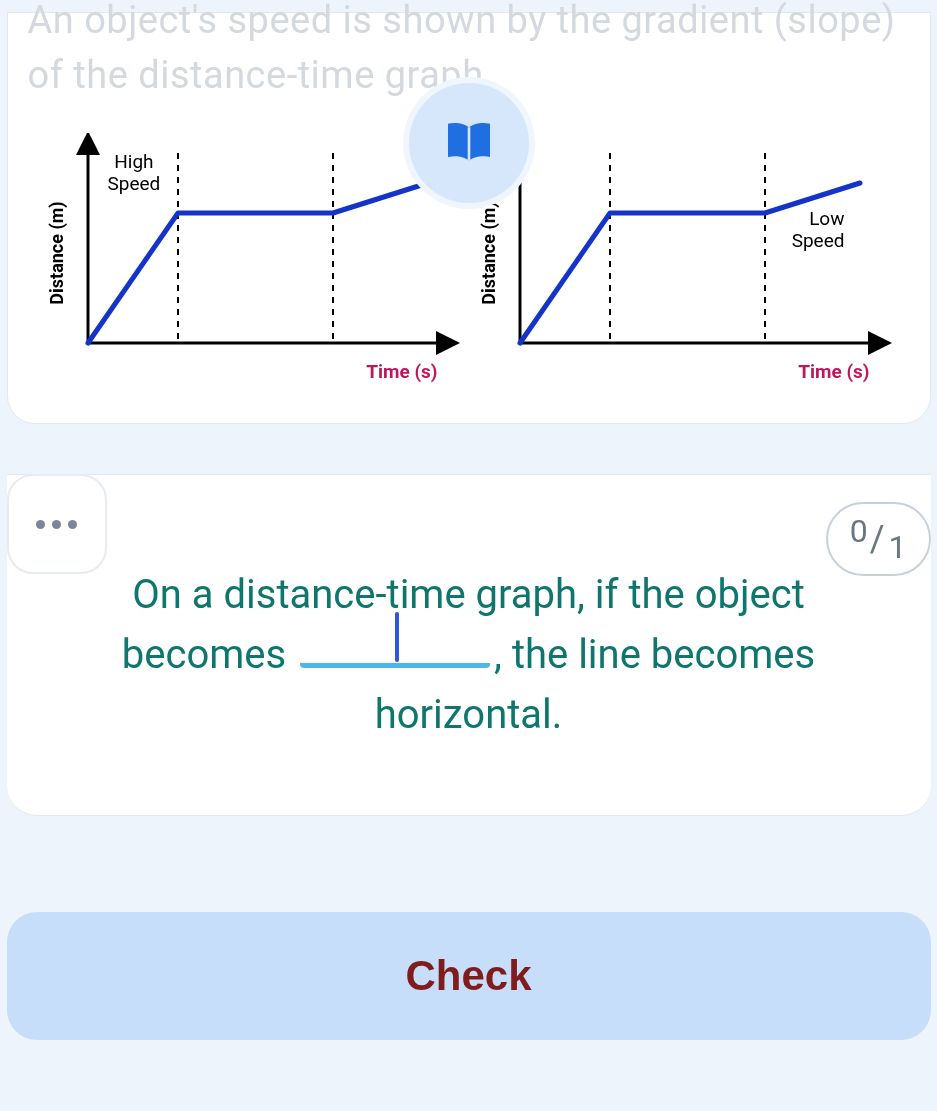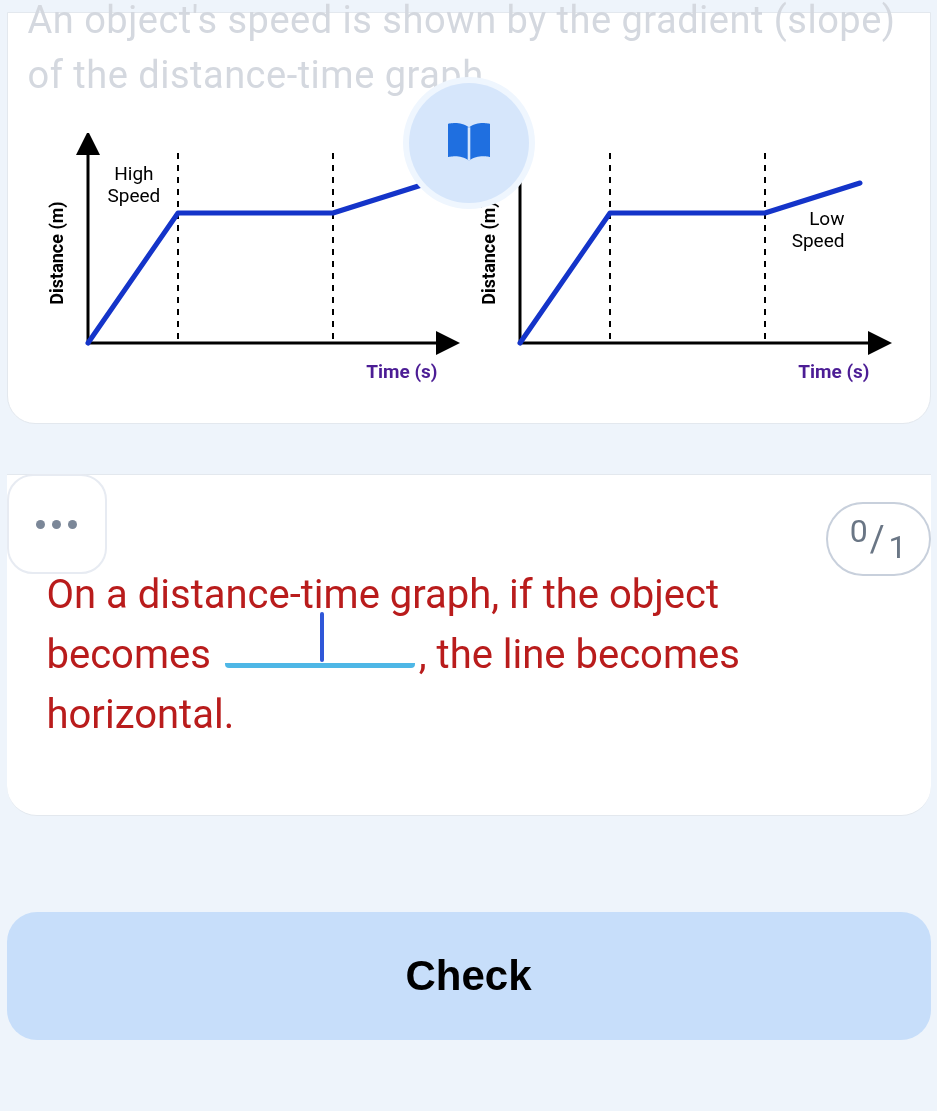--- a/index.html
+++ b/index.html
@@ -61,21 +61,21 @@
     font-weight: 700;
     color: #000;
     white-space: nowrap;
   }
   .axis-label-x {
     position:absolute;
     right: 30px;
     bottom: -10px;
     font-size: 19px;
     font-weight: 700;
-    color: #4c1d95;
+    color: #be185d;
     white-space: nowrap;
   }
   .inside-label {
     position:absolute;
     font-size: 19px;
     font-weight: 400;
     color:#000;
     text-align:center;
     line-height:1.15;
   }
@@ -128,21 +128,22 @@
     border-left:none;
     margin-top: 50px;
     padding: 90px 40px 70px;
     width:100%;
     border-radius: 0 0 30px 30px;
   }
 
   .question-text{
     font-size: 40px;
     line-height: 1.5;
-    color:#b91c1c;
+    color:#0f766e;
+    text-align:center;
     font-weight:400;
   }
 
   .blank{
     display:inline-block;
     min-width: 190px;
     border-bottom: 5px solid #4eb7e6;
     border-radius: 0 0 4px 4px;
     position:relative;
     vertical-align: baseline;
@@ -159,21 +160,21 @@
 
   
   .check-btn{
     display:block;
     width: 924px;
     margin: 96px auto 0;
     height: 128px;
     border:none;
     border-radius: 30px;
     background: #c7defa;
-    color:#000000;
+    color:#7f1d1d;
     font-size: 42px;
     font-weight:700;
     cursor:pointer;
   }
 </style>
 </head>
 <body>
 
 <div class="lesson-card">
 
@@ -185,21 +186,21 @@
       <path d="M32 14 C42 6 56 10 56 10 V48 c0 0 -14 -4 -24 4 V14z" fill="#1f6fe0"></path>
       <path d="M32 14 V52" stroke="#d6e6fb" stroke-width="3"></path>
     </svg>
   </div>
 
   <div class="graphs">
 
     <div class="graph" style="width:400px;height:240px;margin-left:40px">
       <span class="axis-label-y">Distance (m)</span>
       <span class="axis-label-x">Time (s)</span>
-      <span class="inside-label" style="left:40px;top:30px">High<br>Speed</span>
+      <span class="inside-label" style="left:40px;top:18px">High<br>Speed</span>
       <svg viewBox="0 0 400 240" width="400" height="240">
         <defs>
           <marker id="arr1" viewBox="0 0 10 10" refX="5" refY="5" markerWidth="8" markerHeight="8" orient="auto-start-reverse">
             <path d="M0 0 L10 5 L0 10 z" fill="#000"></path>
           </marker>
         </defs>
 
         <line x1="20" y1="210" x2="380" y2="210" stroke="#000" stroke-width="3" marker-end="url(#arr1)"></line>
         <line x1="20" y1="210" x2="20" y2="10" stroke="#000" stroke-width="3" marker-end="url(#arr1)"></line>
 

